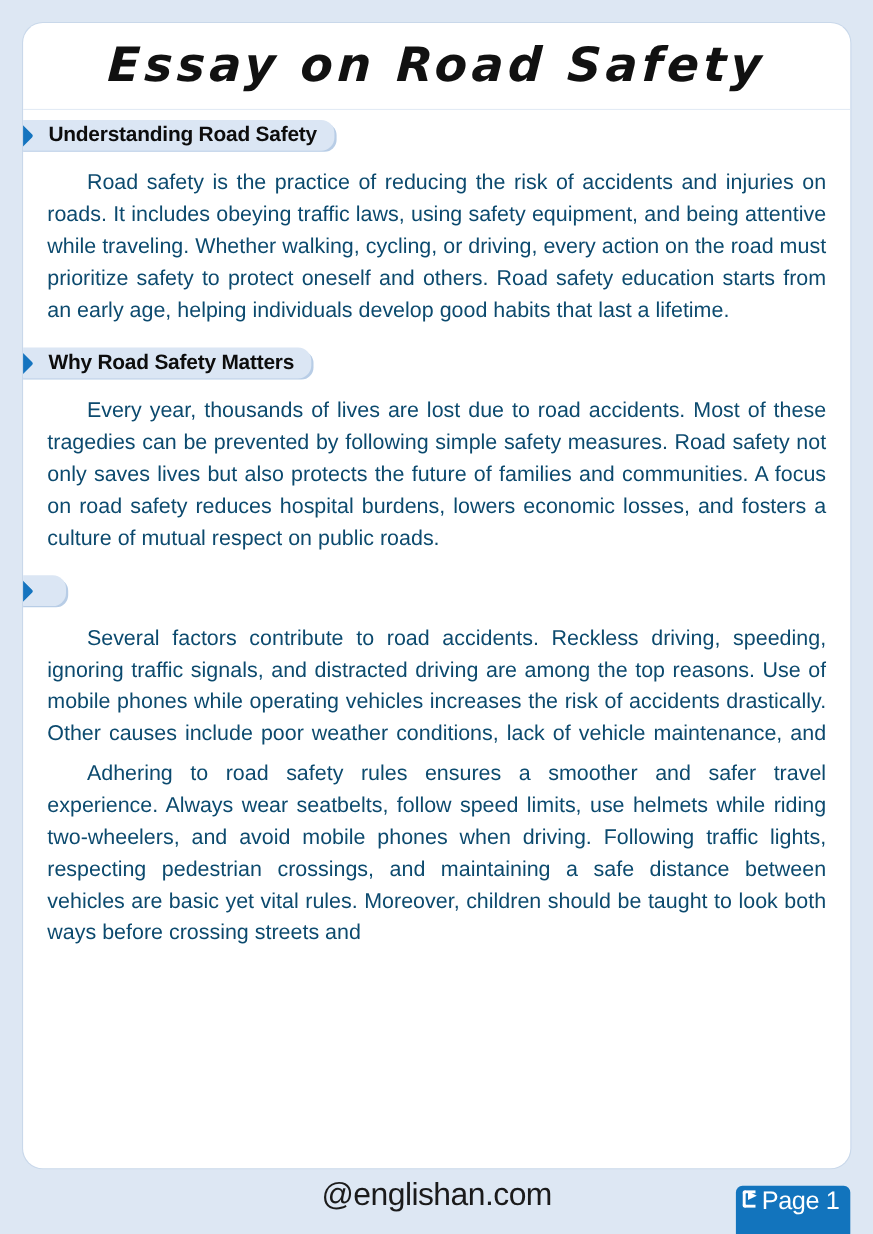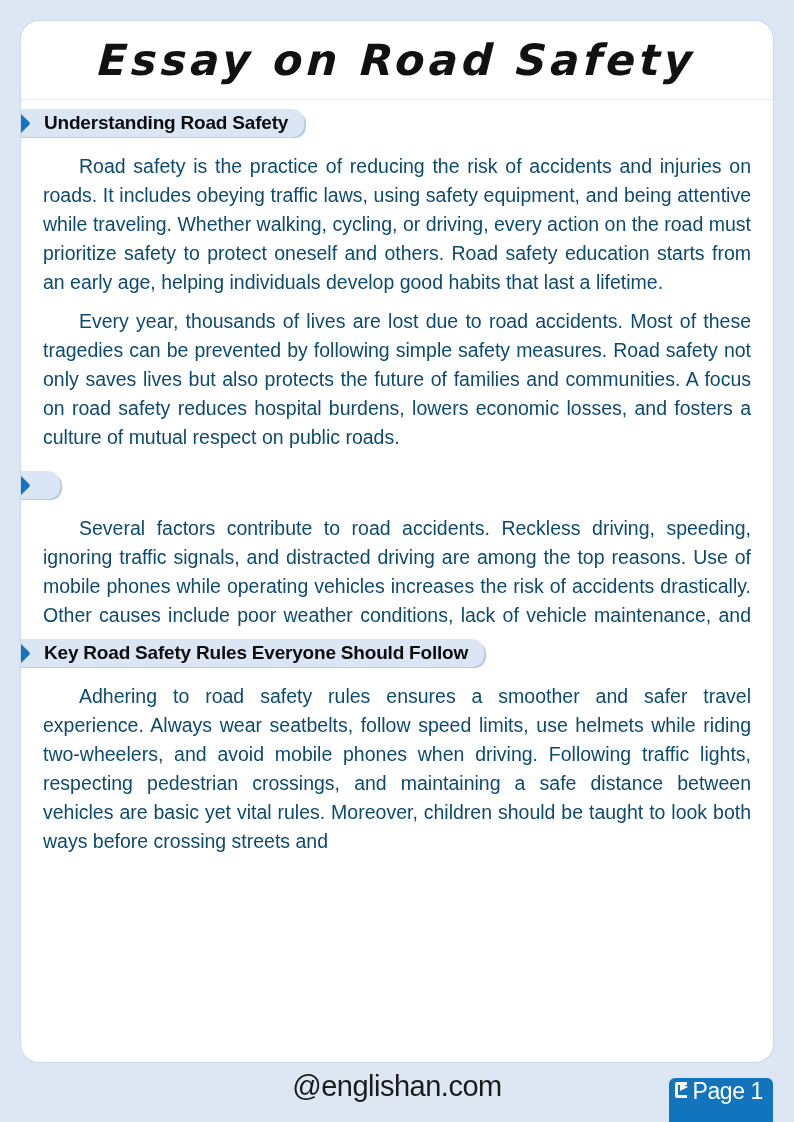--- a/index.html
+++ b/index.html
@@ -195,39 +195,39 @@
       <div class="heading-row">
         <div class="heading-box">
           <span class="diamond-icon"></span>
           <span class="heading-text">Understanding Road Safety</span>
         </div>
       </div>
       <p class="para">Road safety is the practice of reducing the risk of accidents and injuries on roads. It includes obeying traffic laws, using safety equipment, and being attentive while traveling. Whether walking, cycling, or driving, every action on the road must prioritize safety to protect oneself and others. Road safety education starts from an early age, helping individuals develop good habits that last a lifetime.</p>
     </div>
 
     <div class="section">
+      <div class="heading-row">
+        <div class="heading-box">
+          <span class="diamond-icon"></span>
+          <span class="heading-text">Why Road Safety Matters</span>
+        </div>
+      </div>
       <p class="para">Every year, thousands of lives are lost due to road accidents. Most of these tragedies can be prevented by following simple safety measures. Road safety not only saves lives but also protects the future of families and communities. A focus on road safety reduces hospital burdens, lowers economic losses, and fosters a culture of mutual respect on public roads.</p>
     </div>
 
     <div class="section">
       <div class="heading-row">
         <div class="heading-box">
           <span class="diamond-icon"></span>
         </div>
       </div>
       <p class="para clipped">Several factors contribute to road accidents. Reckless driving, speeding, ignoring traffic signals, and distracted driving are among the top reasons. Use of mobile phones while operating vehicles increases the risk of accidents drastically. Other causes include poor weather conditions, lack of vehicle maintenance, and insufficient road infrastructure. Understanding these causes is essential to address and reduce them effectively.</p>
     </div>
 
     <div class="section">
-      <div class="heading-row">
-        <div class="heading-box">
-          <span class="diamond-icon"></span>
-          <span class="heading-text">Key Road Safety Rules Everyone Should Follow</span>
-        </div>
-      </div>
       <p class="para">Adhering to road safety rules ensures a smoother and safer travel experience. Always wear seatbelts, follow speed limits, use helmets while riding two-wheelers, and avoid mobile phones when driving. Following traffic lights, respecting pedestrian crossings, and maintaining a safe distance between vehicles are basic yet vital rules. Moreover, children should be taught to look both ways before crossing streets and</p>
     </div>
 
   </div>
 </div>
 
 <div class="footer">
   <span class="watermark">@englishan.com</span>
   <div class="page-badge">
     <span class="badge-arrow"></span>

